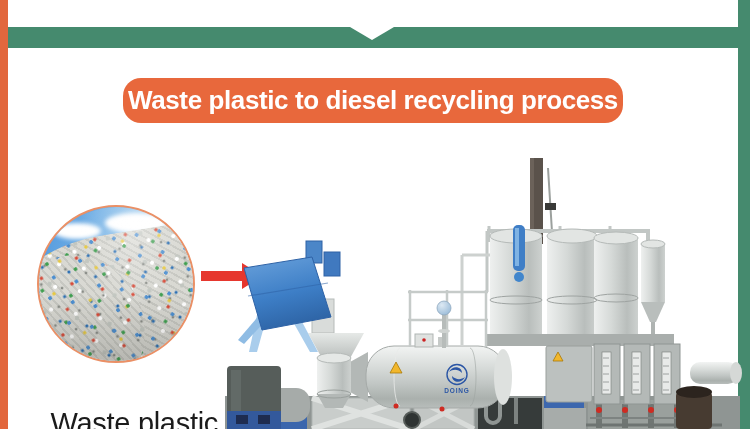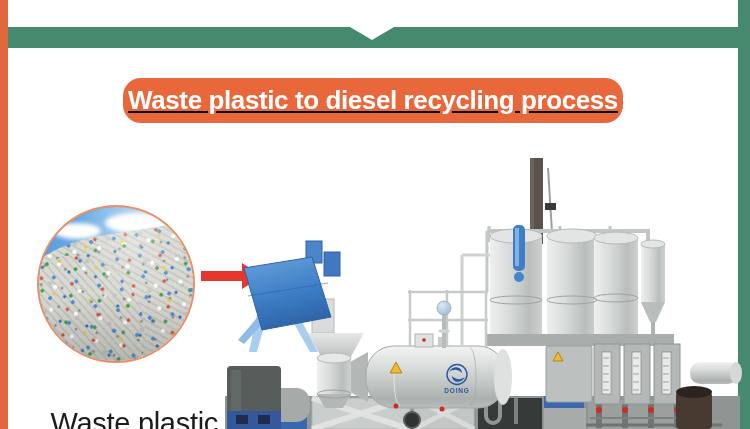--- a/index.html
+++ b/index.html
@@ -11,21 +11,21 @@
   .right-stripe{position:absolute;left:738px;top:0;width:12px;height:429px;background:#458a6e;}
 
   
   .ribbon{position:absolute;left:8px;top:27px;width:742px;height:21px;background:#458a6e;}
   .ribbon .notch{position:absolute;left:342px;top:0;width:0;height:0;
         border-left:22px solid transparent;border-right:22px solid transparent;
         border-top:13px solid #ffffff;}
 
   
   .banner{position:absolute;left:123px;top:78px;width:500px;height:45px;border-radius:18px;
-        background:#e8683c;display:flex;align-items:center;justify-content:center;text-decoration:underline;}
+        background:#e8683c;display:flex;align-items:center;justify-content:center;}
   .banner span{color:#ffffff;font-size:26px;font-weight:bold;letter-spacing:-0.4px;white-space:nowrap;}
 
   
   .photo-circle{position:absolute;left:37px;top:205px;width:158px;height:158px;border-radius:50%;
         border:2px solid #ea9066;overflow:hidden;box-sizing:border-box;
         background:linear-gradient(105deg,#4f97dd 0%,#7db8e8 42%,#cfe6f6 80%);}
   .cloud{position:absolute;background:#ffffff;border-radius:50%;filter:blur(2px);}
   .cloud.c1{left:14px;top:16px;width:48px;height:16px;}
   .cloud.c2{left:66px;top:6px;width:62px;height:20px;}
   .cloud.c3{left:108px;top:28px;width:34px;height:12px;}

